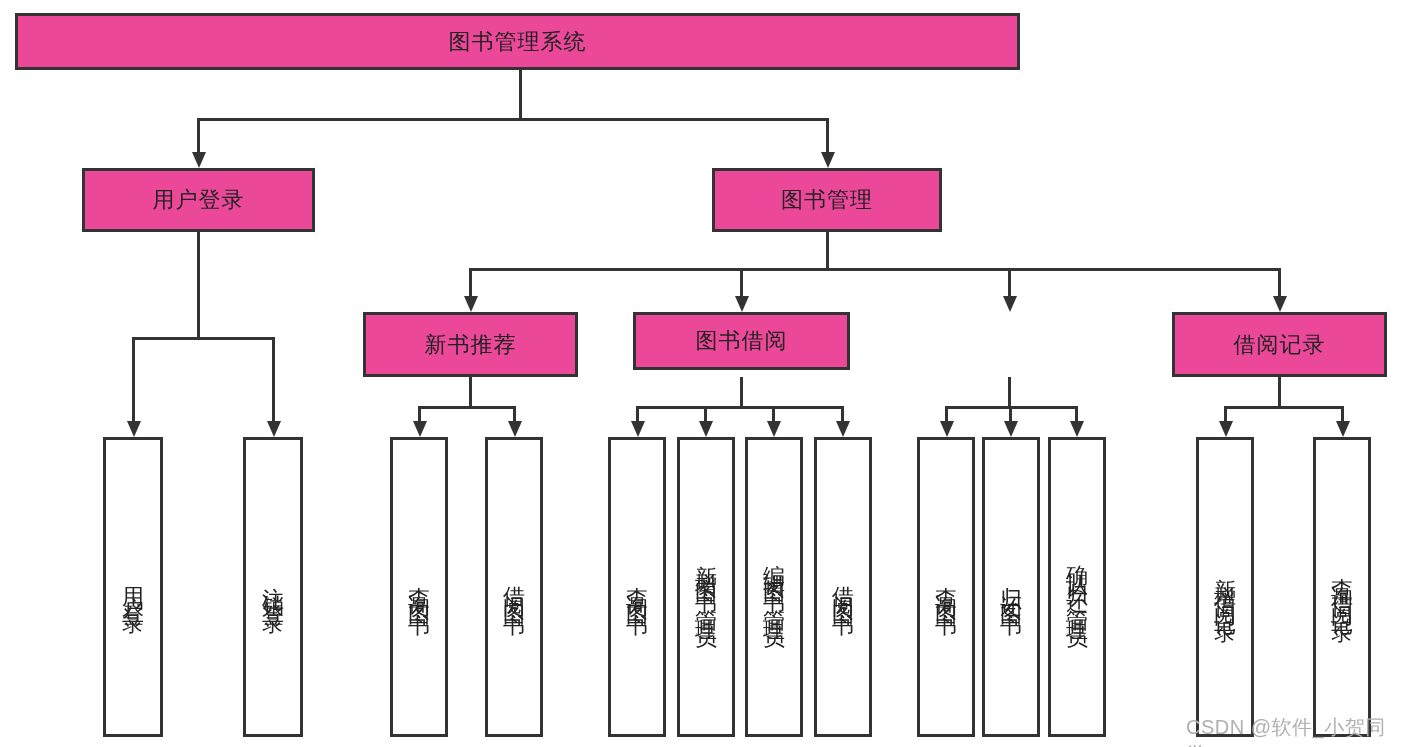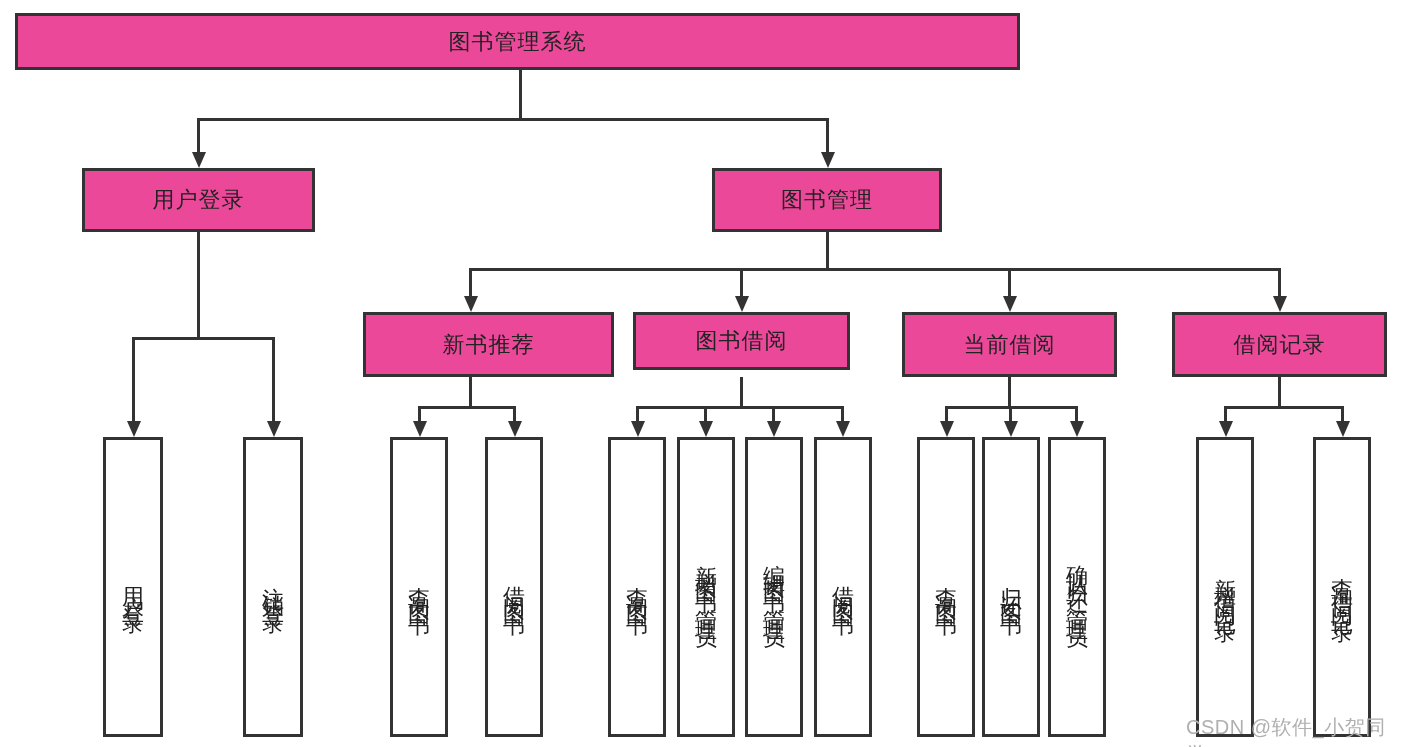--- a/index.html
+++ b/index.html
@@ -75,23 +75,22 @@
   <div class="arrow" style="left:132px;top:337px;height:84px;"></div>
   <div class="arrow" style="left:272px;top:337px;height:84px;"></div>
 
   <div class="vline" style="left:826px;top:232px;height:38px;"></div>
   <div class="hline" style="left:469px;top:268px;width:812px;"></div>
   <div class="arrow" style="left:469px;top:268px;height:28px;"></div>
   <div class="arrow" style="left:740px;top:268px;height:28px;"></div>
   <div class="arrow" style="left:1008px;top:268px;height:28px;"></div>
   <div class="arrow" style="left:1278px;top:268px;height:28px;"></div>
 
-  <div class="box" style="left:363px;top:312px;width:251px;height:65px;">新书推荐</div>
+  <div class="box" style="left:363px;top:312px;width:215px;height:65px;">新书推荐</div>
   <div class="box" style="left:633px;top:312px;width:217px;height:58px;">图书借阅</div>
-  <div class="box" style="left:902px;top:312px;width:215px;height:65px;">当前借阅</div>
   <div class="box" style="left:1172px;top:312px;width:215px;height:65px;">借阅记录</div>
 
   <div class="vline" style="left:469px;top:377px;height:31px;"></div>
   <div class="hline" style="left:418px;top:406px;width:98px;"></div>
   <div class="arrow" style="left:418px;top:406px;height:15px;"></div>
   <div class="arrow" style="left:513px;top:406px;height:15px;"></div>
 
   <div class="vline" style="left:740px;top:377px;height:31px;"></div>
   <div class="hline" style="left:636px;top:406px;width:208px;"></div>
   <div class="arrow" style="left:636px;top:406px;height:15px;"></div>

